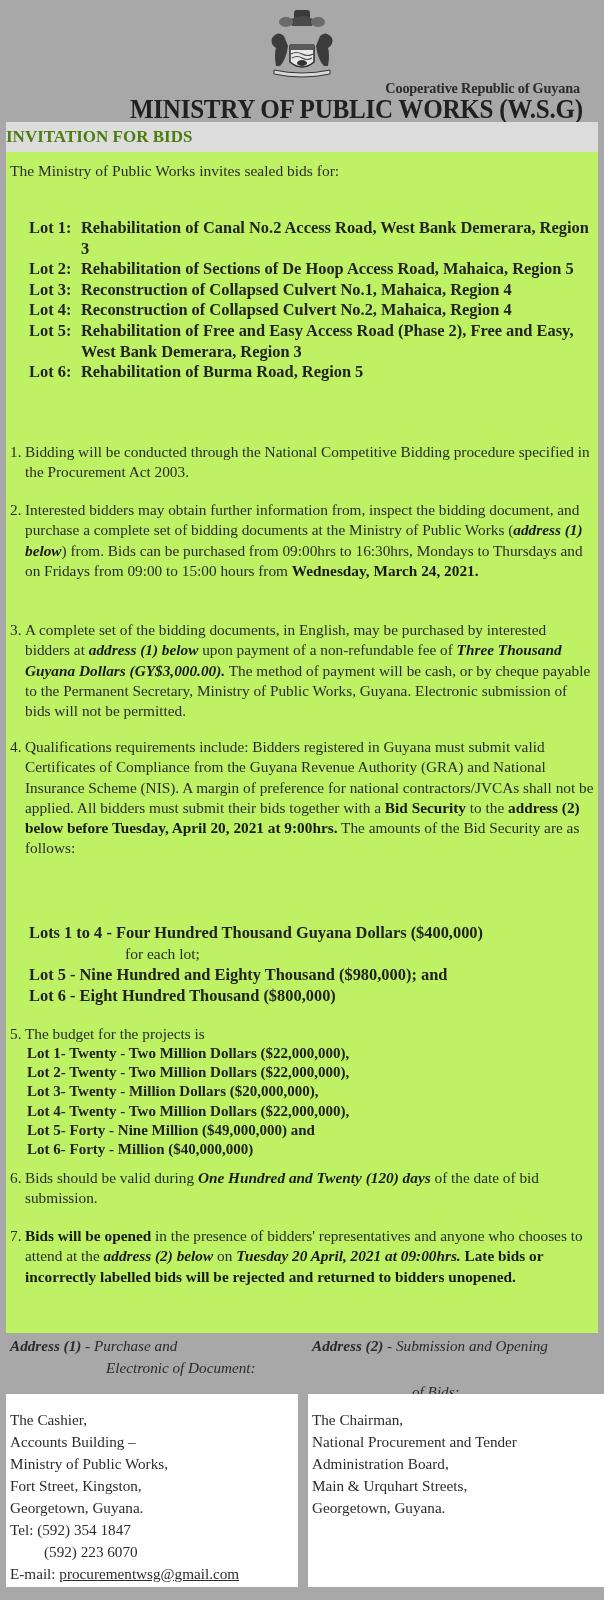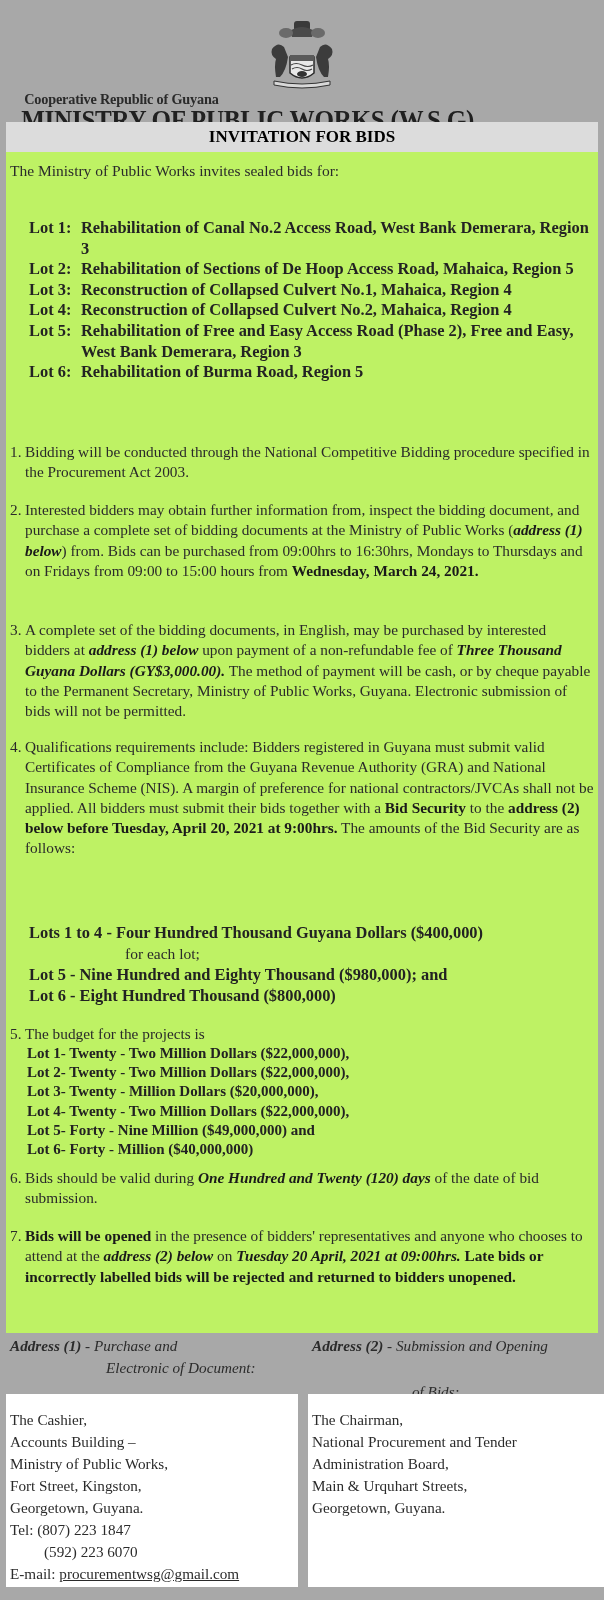--- a/index.html
+++ b/index.html
@@ -6,44 +6,44 @@
   body {
     width: 604px;
     height: 1600px;
     background: #a8a8a8;
     font-family: "Liberation Serif", "DejaVu Serif", serif;
     color: #1e1e1e;
     position: relative;
     overflow: hidden;
   }
   .masthead {
-    position: absolute; left: 0; top: 13px; width: 604px; height: 122px;
-    text-align: left;
+    position: absolute; left: 0; top: 2px; width: 604px; height: 122px;
+    text-align: right;
   }
   .crest {
     position: absolute; left: 264px; top: 6px; width: 76px; height: 70px;
   }
   .republic {
     position: absolute; left: 0; right: 0; top: 77px;
     font-size: 15.5px; font-weight: bold; letter-spacing: -0.2px;
     color: #2a2a2a;
     transform: scaleX(0.92);
   }
   .ministry {
     position: absolute; left: 0; right: 0; top: 92px;
     font-size: 27px; font-weight: bold; letter-spacing: -0.3px;
     color: #202020;
     transform: scaleX(0.93);
   }
   .ifb-band {
     position: absolute; left: 6px; top: 122px; width: 592px; height: 30px;
     background: #dcdcdc;
-    text-align: center;
+    text-align: left;
     line-height: 29px;
-    font-size: 17px; font-weight: bold; color: #000000;
+    font-size: 17px; font-weight: bold; color: #4d7c0f;
   }
   .main-panel {
     position: absolute; left: 6px; top: 152px; width: 592px; height: 1181px;
     background: #bef264;
   }
   .intro {
     position: absolute; left: 4px; top: 10px;
     font-size: 15.5px; color: #2b2b2b;
   }
   .lots {
@@ -202,21 +202,21 @@
   <div style="padding-left:100px;margin-top:24px;">of Bids:</div>
 </div>
 
 <div class="addr-box" style="left:6px; width:292px;">
   <div class="lines">
     <div>The Cashier,</div>
     <div>Accounts Building –</div>
     <div>Ministry of Public Works,</div>
     <div>Fort Street, Kingston,</div>
     <div>Georgetown, Guyana.</div>
-    <div>Tel: (807) 223 1847</div>
+    <div>Tel: (592) 354 1847</div>
     <div style="padding-left:34px;">(592) 223 6070</div>
     <div><span>E-mail: </span><span class="email-link">procurementwsg@gmail.com</span></div>
   </div>
 </div>
 <div class="addr-box" style="left:308px; width:328px;">
   <div class="lines">
     <div>The Chairman,</div>
     <div>National Procurement and Tender</div>
     <div>Administration Board,</div>
     <div>Main &amp; Urquhart Streets,</div>

